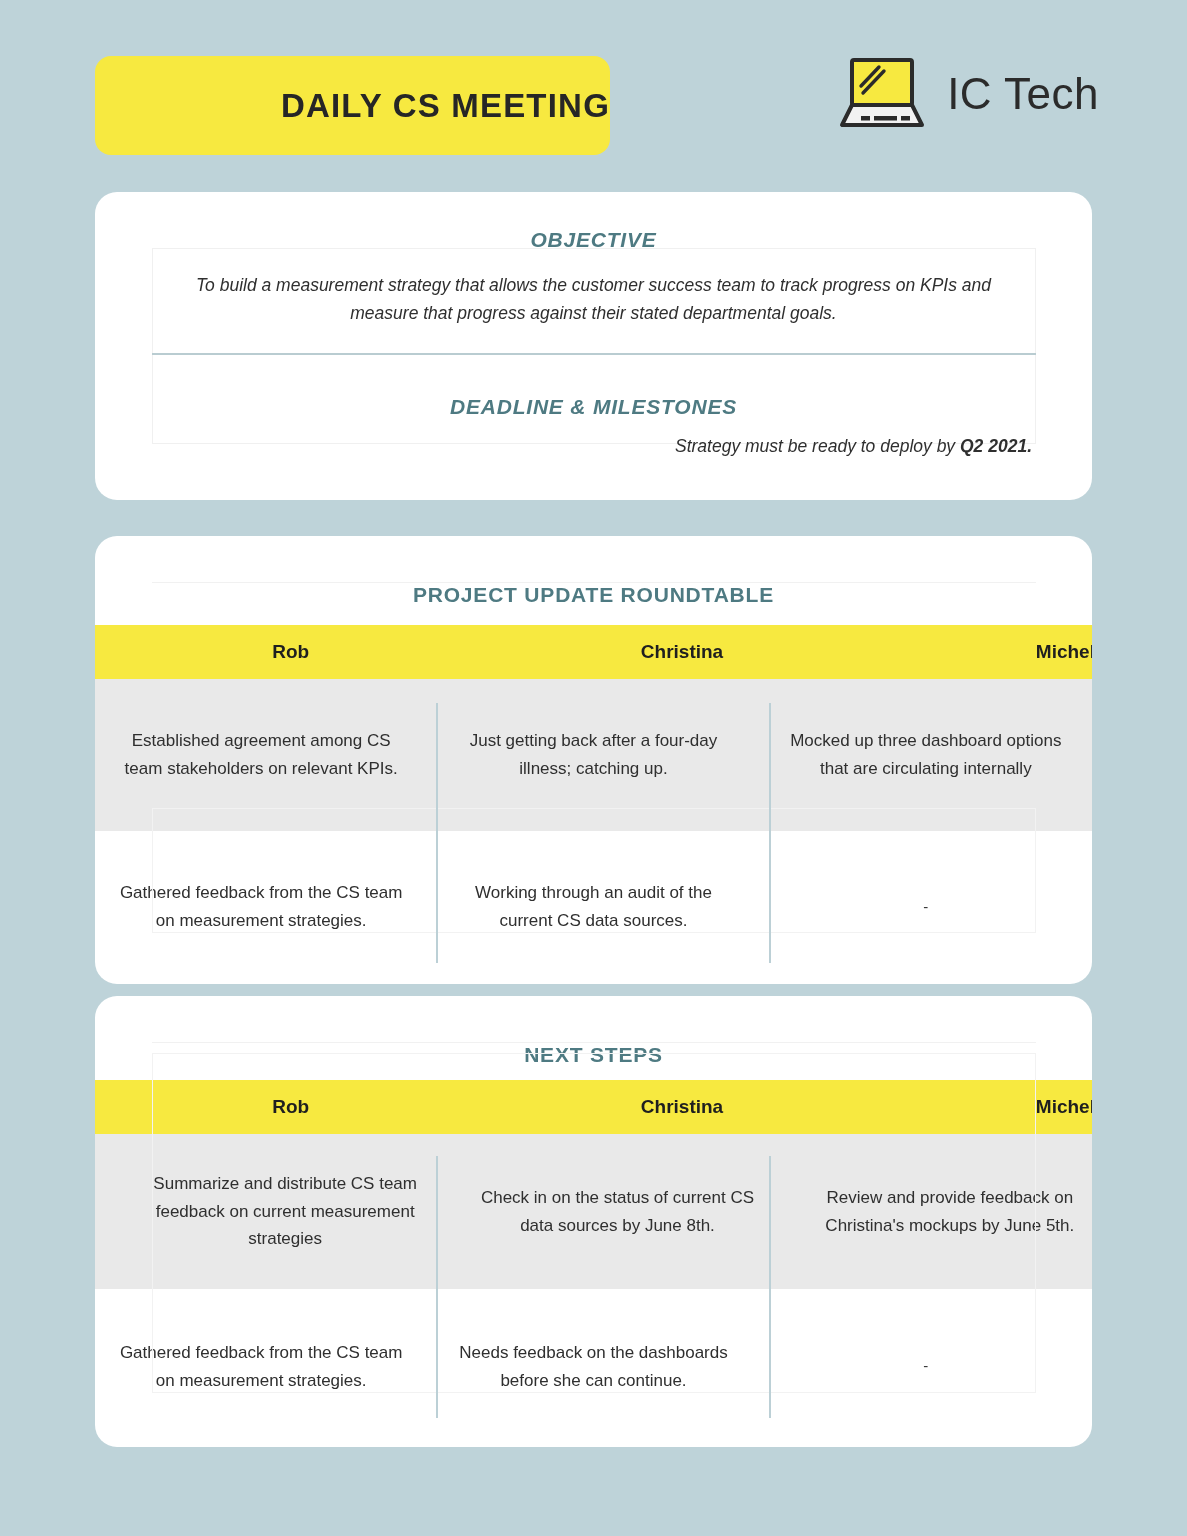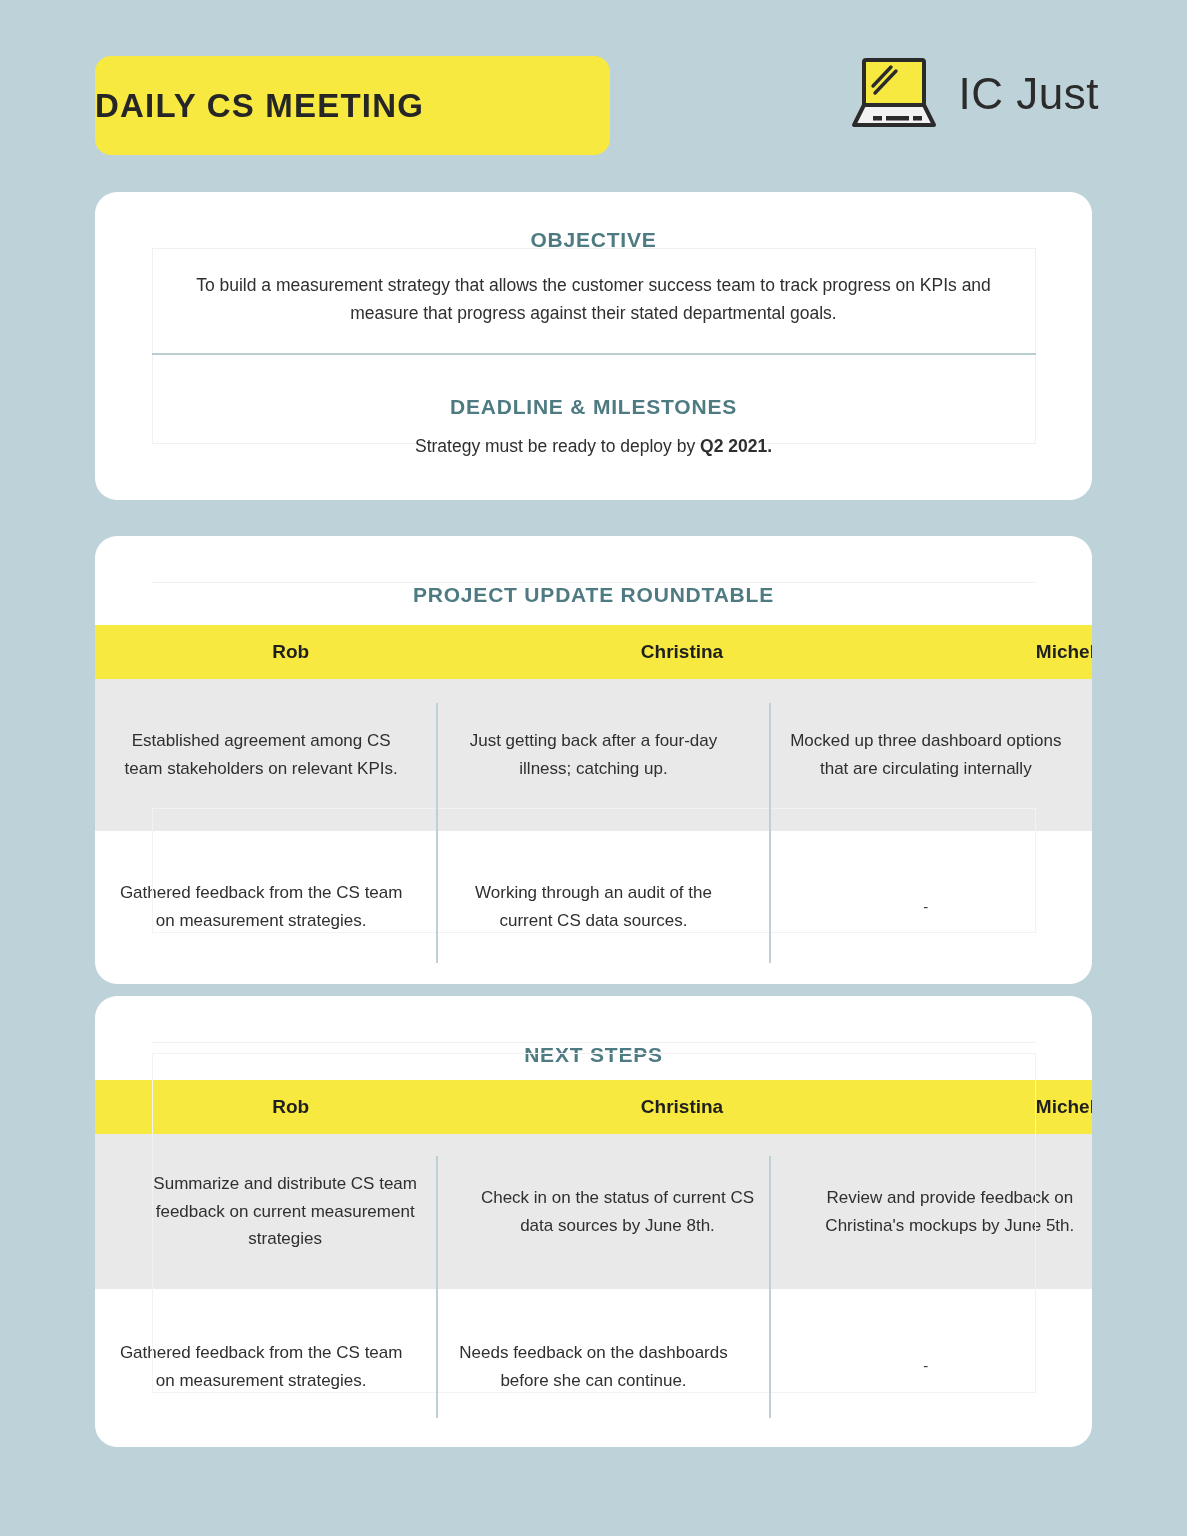--- a/index.html
+++ b/index.html
@@ -31,21 +31,21 @@
   .title-pill {
     position: absolute;
     left: 95px;
     top: 56px;
     width: 515px;
     height: 99px;
     background: #f7e940;
     border-radius: 16px;
     display: flex;
     align-items: center;
-    justify-content: flex-start;
+    justify-content: flex-end;
   }
   .title-pill-text {
     font-size: 33px;
     font-weight: bold;
     letter-spacing: 1.2px;
     color: #262626;
     font-family: "Liberation Sans", sans-serif;
   }
 
   .brand {
@@ -70,21 +70,21 @@
 
   
   .card {
     position: absolute;
     left: 95px;
     width: 997px;
     background: #ffffff;
     border-radius: 22px;
     overflow: hidden;
   }
-  #card-objective { top: 192px; height: 308px; }
+  #card-objective { top: 192px; height: 308px; font-style: italic; }
   #card-roundtable { top: 536px; height: 448px; }
   #card-nextsteps { top: 996px; height: 451px; }
 
   .section-heading {
     text-align: center;
     font-size: 21px;
     font-weight: bold;
     color: #4e7a82;
     letter-spacing: 0.8px;
     font-family: "Liberation Sans", sans-serif;
@@ -127,21 +127,21 @@
   #deadline-title {
     position: absolute;
     left: 0; right: 0;
     top: 203px;
   }
   .obj-deadline {
     position: absolute;
     left: 60px;
     right: 60px;
     top: 244px;
-    text-align: center;
+    text-align: right;
     font-size: 17.5px;
     color: #2f2f2f;
   }
   .obj-deadline b { font-weight: bold; }
 
   
   .tbl-heading {
     position: absolute;
     left: 0; right: 0;
     top: 47px;
@@ -219,21 +219,21 @@
         <svg class="brand-logo" viewBox="0 0 86 78" xmlns="http://www.w3.org/2000/svg">
           <rect x="13" y="5" width="60" height="45" rx="2" fill="#f7e940" stroke="#2b2b2b" stroke-width="4"></rect>
           <line x1="22" y1="31" x2="40" y2="12" stroke="#2b2b2b" stroke-width="3.4" stroke-linecap="round"></line>
           <line x1="24" y1="38" x2="45" y2="16" stroke="#2b2b2b" stroke-width="3.4" stroke-linecap="round"></line>
           <path d="M13 50 L3 70 L83 70 L73 50 Z" fill="#f2f2f2" stroke="#2b2b2b" stroke-width="4" stroke-linejoin="round"></path>
           <rect x="22" y="61" width="9" height="4.5" fill="#2b2b2b"></rect>
           <rect x="35" y="61" width="23" height="4.5" fill="#2b2b2b"></rect>
           <rect x="62" y="61" width="9" height="4.5" fill="#2b2b2b"></rect>
         </svg>
       </span>
-      <span class="brand-name">IC Just</span>
+      <span class="brand-name">IC Tech</span>
     </div>
   </div>
 
   <div class="card" id="card-objective">
     <div class="obj-inner"></div>
 
     <div class="section-heading" id="objective-title">OBJECTIVE</div>
 
     <div class="obj-body">To build a measurement strategy that allows the customer success team to track progress on KPIs and measure that progress against their stated departmental goals.</div>
 

